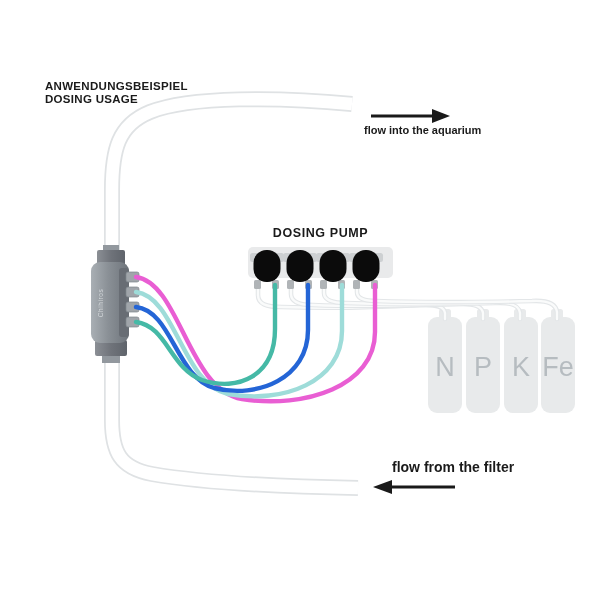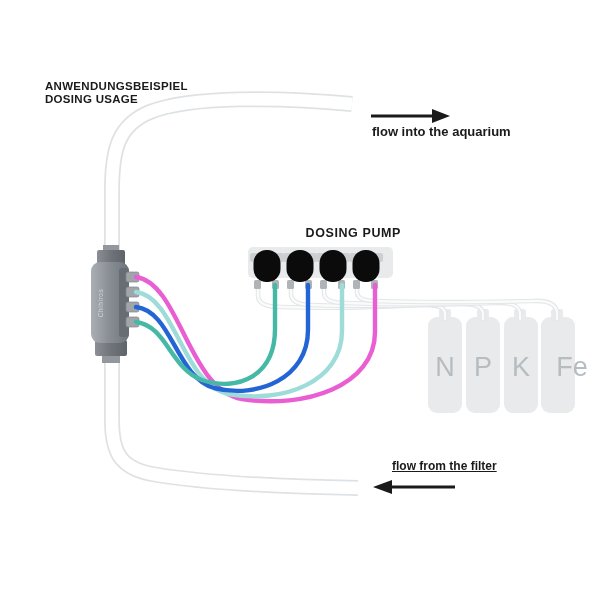--- a/index.html
+++ b/index.html
@@ -7,33 +7,33 @@
     position:relative;width:600px;height:600px;background:#ffffff;overflow:hidden;
     font-family:"Liberation Sans",sans-serif;
   }
   #art{position:absolute;left:0;top:0;}
 
   .txt{position:absolute;white-space:nowrap;}
 
   .title{left:8px;top:80px;color:var(--ink,#1a1a1a);font-weight:bold;
          font-size:11.5px;line-height:12.5px;letter-spacing:.3px;margin-left:37px;}
 
-  .dosing-pump-label{left:240px;top:226px;width:161px;text-align:right;
+  .dosing-pump-label{left:240px;top:226px;width:161px;text-align:center;
          color:var(--ink,#111);font-weight:bold;font-size:12.5px;letter-spacing:.6px;}
 
-  .flow-in-label{left:372px;top:124px;color:var(--ink,#111);font-weight:bold;font-size:13px;}
-  .flow-out-label{left:392px;top:459px;color:var(--ink,#111);font-weight:bold;font-size:12px;text-decoration:underline;}
+  .flow-in-label{left:364px;top:124px;color:var(--ink,#111);font-weight:bold;font-size:11px;}
+  .flow-out-label{left:392px;top:459px;color:var(--ink,#111);font-weight:bold;font-size:14px;}
 
   .needed-label{left:421px;top:417px;width:160px;text-align:center;
          color:var(--muted-text,#b6bcc0);font-size:12.5px;}
 
   .bottle-label{top:352px;width:34px;text-align:center;font-size:27px;
          color:var(--muted-text,#b4bac0);}
   .bottle-label.n{left:428px;} .bottle-label.p{left:466px;}
-  .bottle-label.k{left:504px;} .bottle-label.fe{left:555px;}
+  .bottle-label.k{left:504px;} .bottle-label.fe{left:541px;}
 
   .brand-label{left:73px;top:297px;width:60px;height:12px;text-align:center;
          transform:rotate(-90deg);font-size:6.5px;letter-spacing:.6px;
          color:#d2d6d9;}
 
   
   .hose-edge{fill:none;stroke:var(--hose-edge,#dfe2e4);stroke-width:16;}
   .hose-core{fill:none;stroke:#ffffff;stroke-width:12.5;}
   .wtube-edge{fill:none;stroke:#e3e6e8;stroke-width:4.6;stroke-linecap:round;}
   .wtube-core{fill:none;stroke:#fafbfb;stroke-width:2.4;stroke-linecap:round;}

